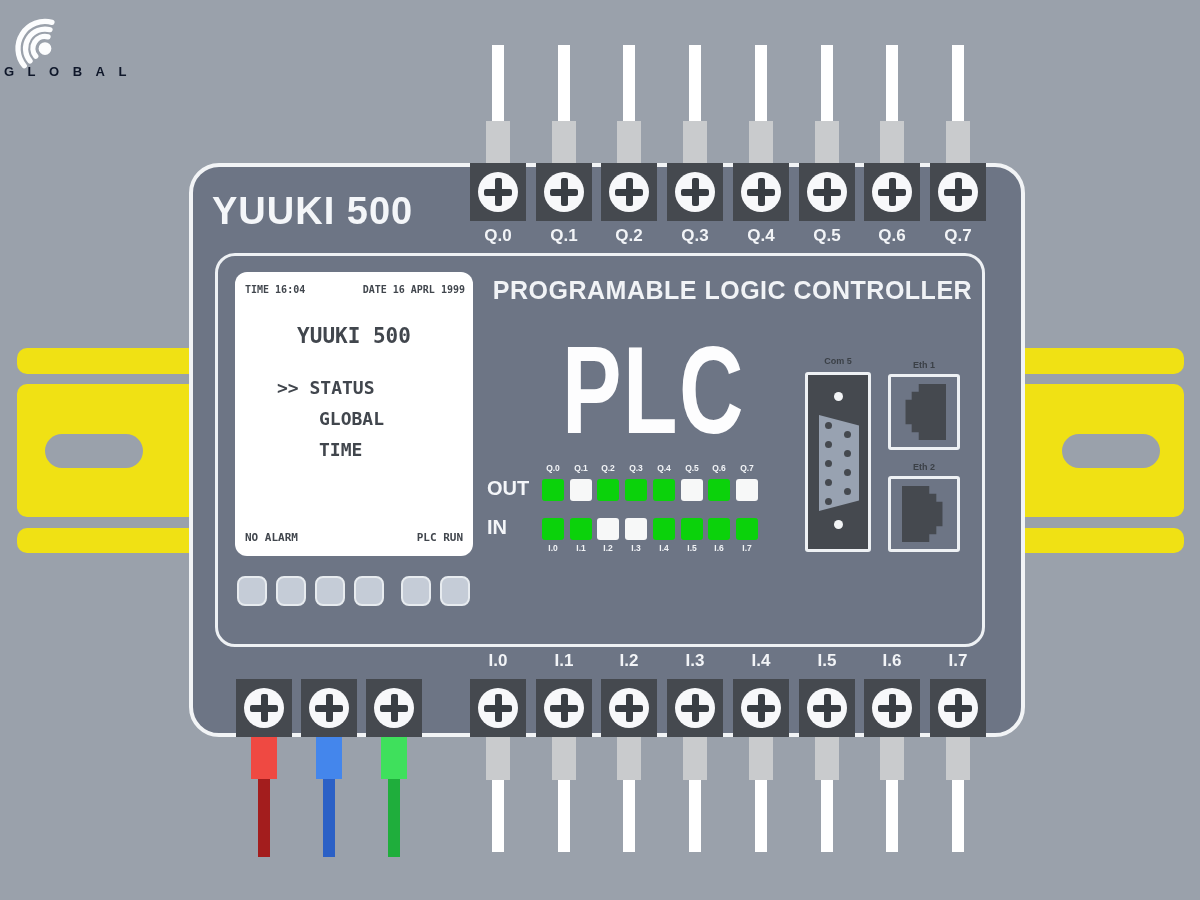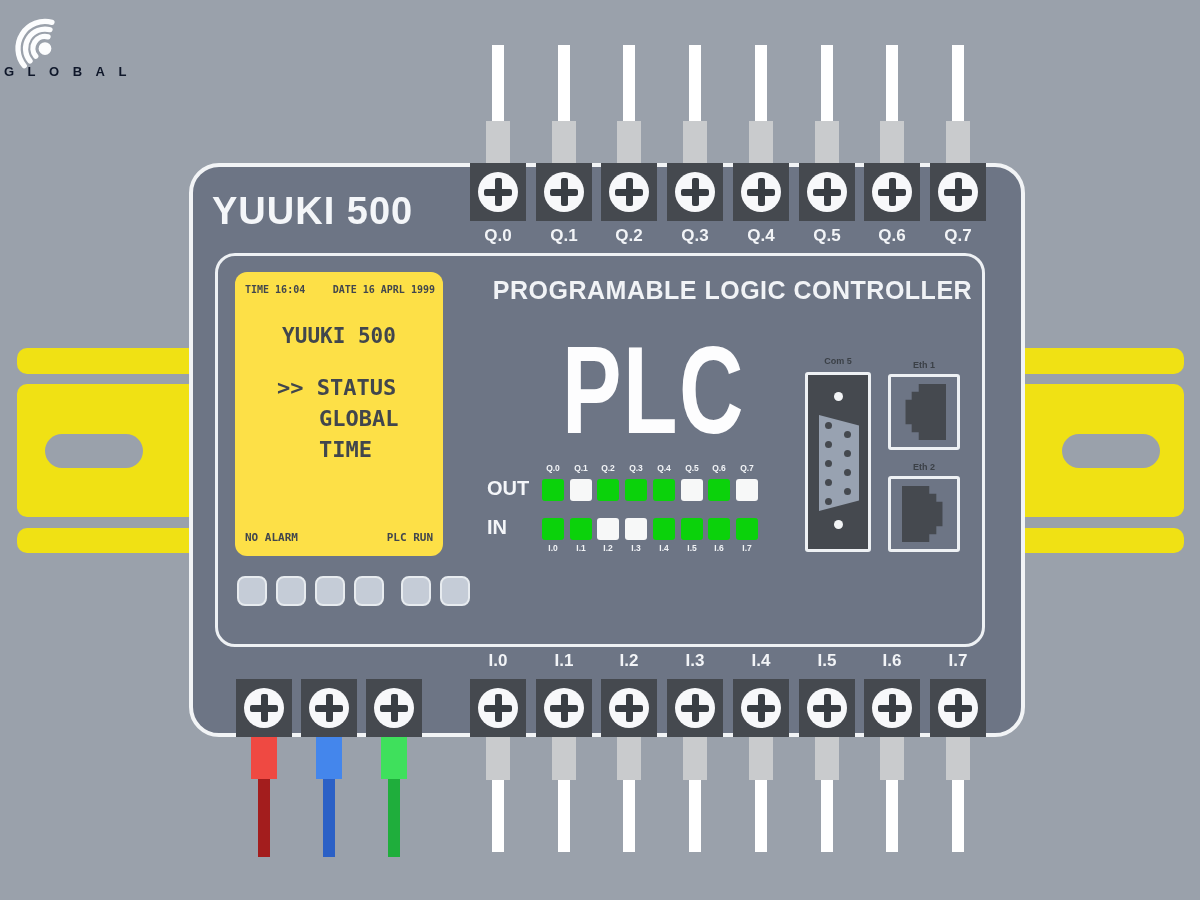--- a/index.html
+++ b/index.html
@@ -15,27 +15,27 @@
   
   .device{position:absolute;left:189px;top:163px;width:836px;height:574px;
           background:#6d7585;border:4px solid #f2f4f6;border-radius:30px;
           box-sizing:border-box;z-index:2;}
   .device-title{position:absolute;left:212px;top:190px;font-size:38px;font-weight:bold;
           color:#f4f6f9;letter-spacing:1px;z-index:4;}
   .panel{position:absolute;left:215px;top:253px;width:770px;height:394px;
          border:3px solid #eef1f4;border-radius:20px;box-sizing:border-box;z-index:3;}
 
   
-  .lcd{position:absolute;left:235px;top:272px;width:208px;height:284px;background:#fde047;
+  .lcd{position:absolute;left:235px;top:272px;width:238px;height:284px;background:#ffffff;
        border-radius:12px;z-index:4;color:#41464d;font-family:"DejaVu Sans Mono", monospace;
        font-weight:bold;}
   .lcd-top{position:absolute;left:10px;right:8px;top:12px;display:flex;
        justify-content:space-between;font-size:10px;letter-spacing:0px;}
   .lcd-title{position:absolute;left:0;top:52px;width:100%;text-align:center;font-size:21px;}
-  .lcd-menu{position:absolute;left:0;top:100px;width:100%;font-size:22px;line-height:31px;}
+  .lcd-menu{position:absolute;left:0;top:100px;width:100%;font-size:18px;line-height:31px;}
   .lcd-line.l1{margin-left:42px;}
   .lcd-line.l2{margin-left:84px;}
   .lcd-status{position:absolute;left:10px;right:10px;bottom:12px;display:flex;
        justify-content:space-between;font-size:11px;}
 
   
   .btn{position:absolute;top:576px;width:30px;height:30px;border-radius:8px;background:#c5ccd7;
        border:2px solid #e7ebef;box-sizing:border-box;z-index:4;}
 
   

